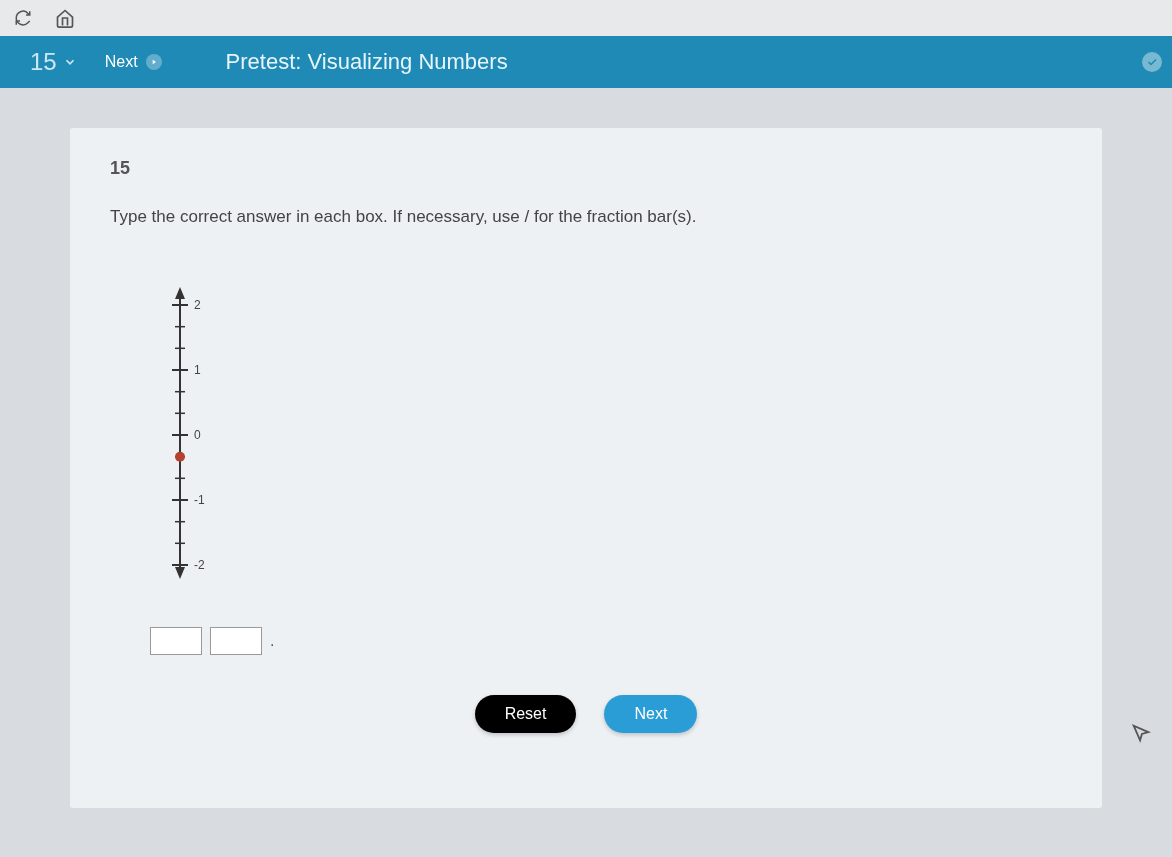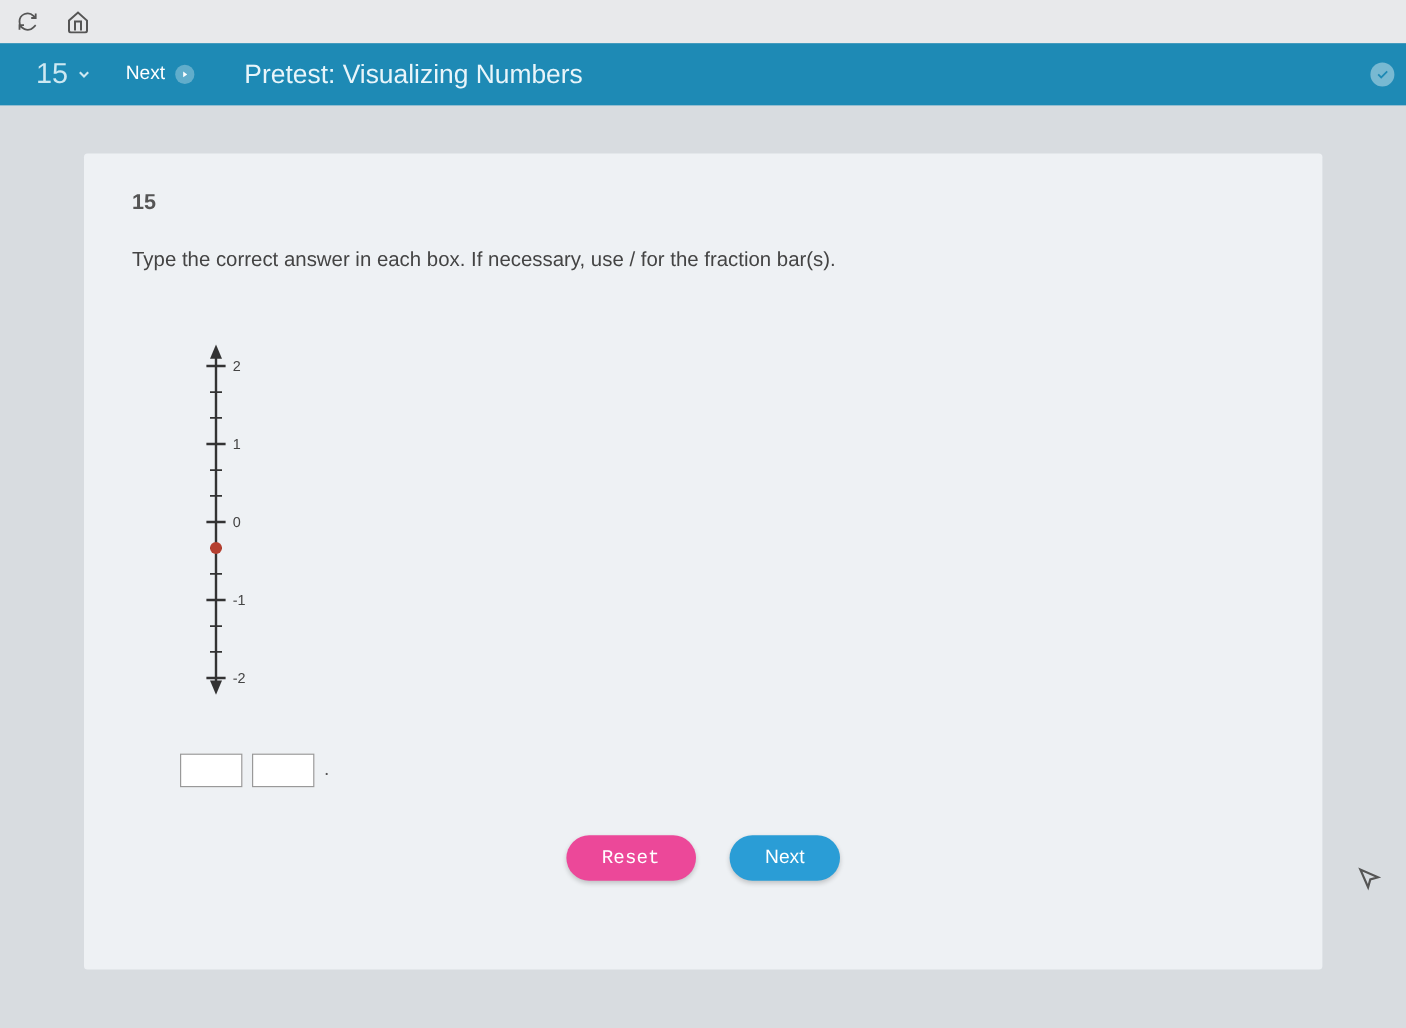--- a/index.html
+++ b/index.html
@@ -58,21 +58,21 @@
   height: 16px;
   border-radius: 50%;
   background: rgba(255,255,255,0.3);
   display: flex;
   align-items: center;
   justify-content: center;
 }
 .assessment-title {
   font-size: 22px;
   color: #e8f5fa;
-  margin-left: 14px;
+  margin-left: 36px;
 }
 .header-right-icon {
   margin-left: auto;
   width: 20px;
   height: 20px;
   border-radius: 50%;
   background: rgba(255,255,255,0.4);
   display: flex;
   align-items: center;
   justify-content: center;
@@ -129,21 +129,21 @@
 }
 .btn {
   padding: 10px 30px;
   border-radius: 22px;
   border: none;
   font-size: 16px;
   color: #fff;
   cursor: pointer;
   box-shadow: 0 2px 4px rgba(0,0,0,0.2);
 }
-.btn-reset { background: #ec4899; font-family: Liberation Mono, monospace; }
+.btn-reset { background: #000000; }
 .btn-next { background: #2a9dd6; }
 .cursor-icon {
   position: absolute;
   right: -50px;
   bottom: 60px;
   color: #555;
 }
 </style>
 </head>
 <body>

